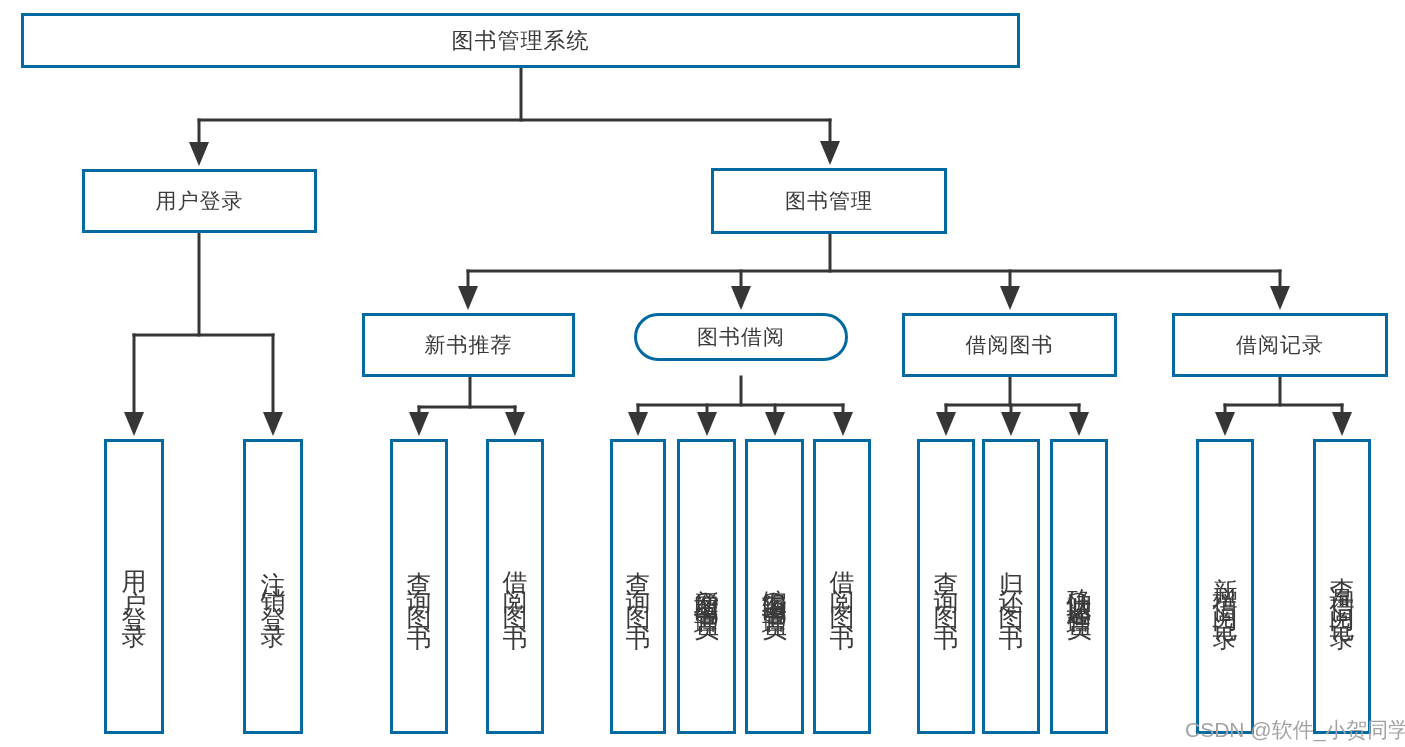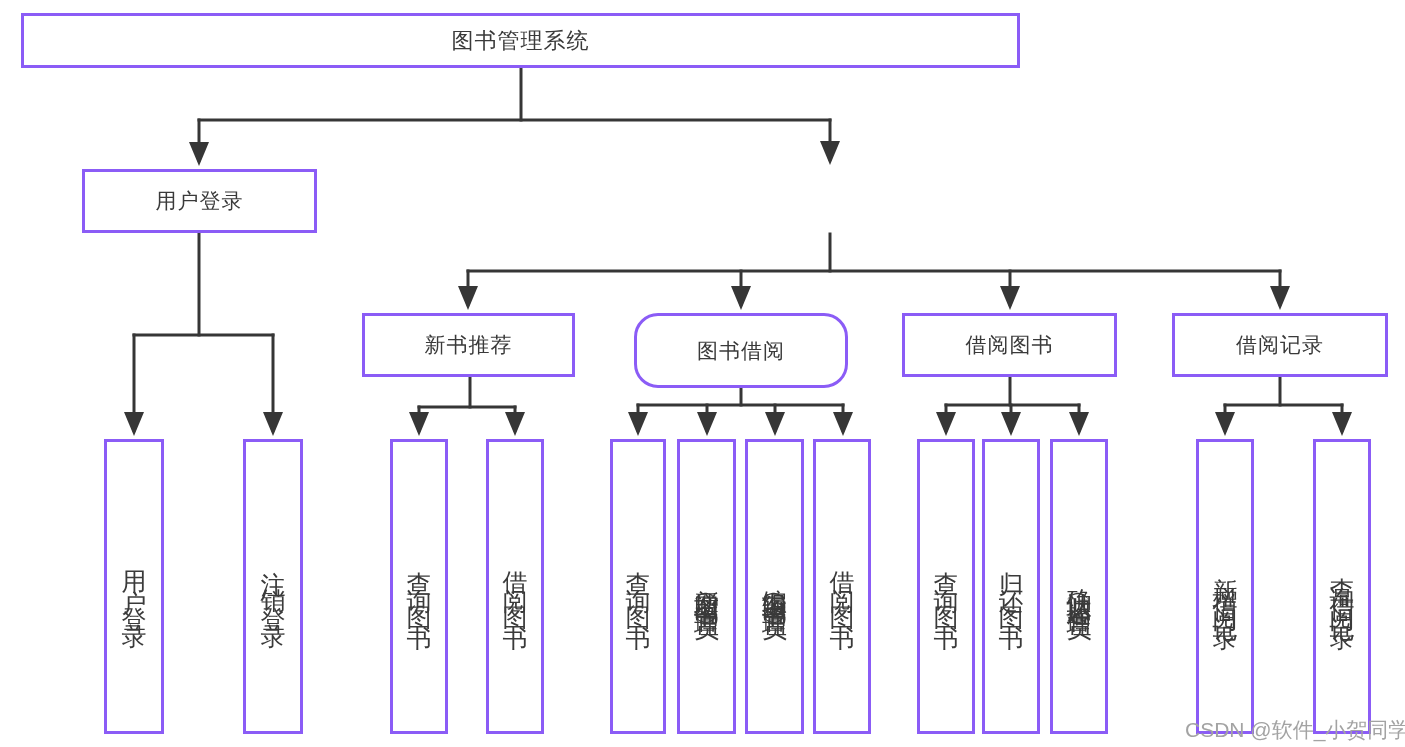--- a/index.html
+++ b/index.html
@@ -21,21 +21,21 @@
   .connectors {
     position: absolute;
     left: 0;
     top: 0;
     width: 1405px;
     height: 747px;
   }
   .box {
     position: absolute;
     box-sizing: border-box;
-    border: 3px solid #8b5cf6;
+    border: 3px solid #0369a1;
     background: #ffffff;
     display: flex;
     align-items: center;
     justify-content: center;
   }
   .hlabel {
     font-size: 21px;
     letter-spacing: 1px;
     color: #3a3a3a;
     white-space: nowrap;
@@ -118,25 +118,28 @@
     </g>
   </svg>
 
   <div class="box" style="left:21px; top:13px; width:999px; height:55px;">
     <span class="hlabel root-label">图书管理系统</span>
   </div>
 
   <div class="box" style="left:82px; top:169px; width:235px; height:64px;">
     <span class="hlabel">用户登录</span>
   </div>
+  <div class="box" style="left:711px; top:168px; width:236px; height:66px;">
+    <span class="hlabel">图书管理</span>
+  </div>
 
   <div class="box" style="left:362px; top:313px; width:213px; height:64px;">
     <span class="hlabel">新书推荐</span>
   </div>
-  <div class="box" style="left:634px; top:313px; width:214px; height:75px;border-radius:24px;">
+  <div class="box" style="left:634px; top:313px; width:214px; height:48px;border-radius:24px;">
     <span class="hlabel">图书借阅</span>
   </div>
   <div class="box" style="left:902px; top:313px; width:215px; height:64px;">
     <span class="hlabel">借阅图书</span>
   </div>
   <div class="box" style="left:1172px; top:313px; width:216px; height:64px;">
     <span class="hlabel">借阅记录</span>
   </div>
 
   <div class="box" style="left:104px; top:439px; width:60px; height:295px;">

